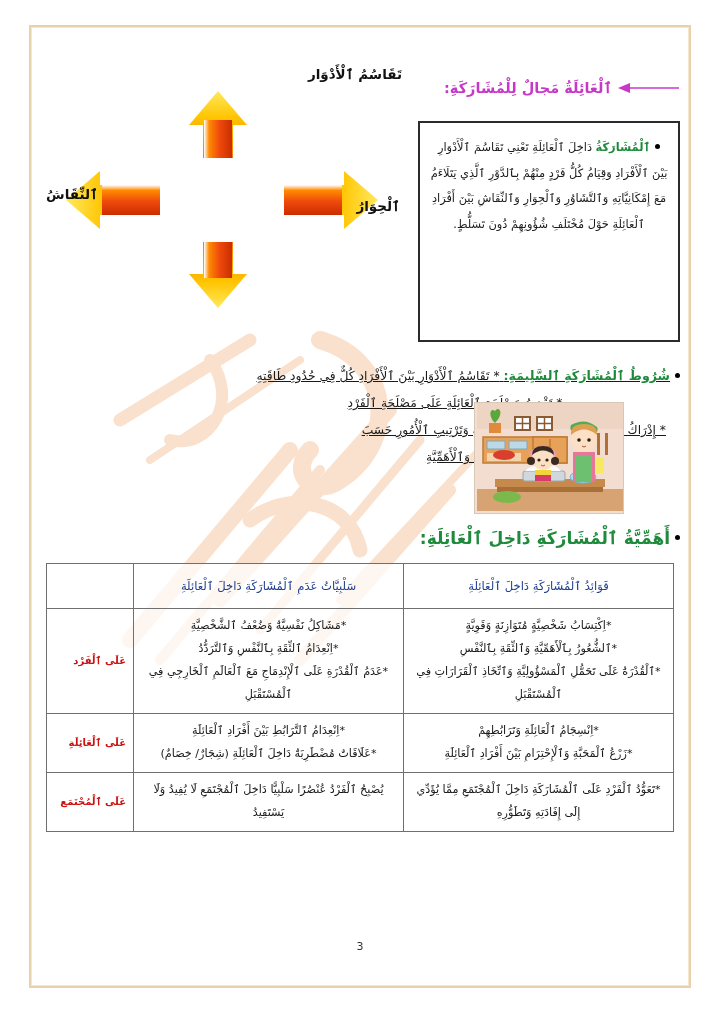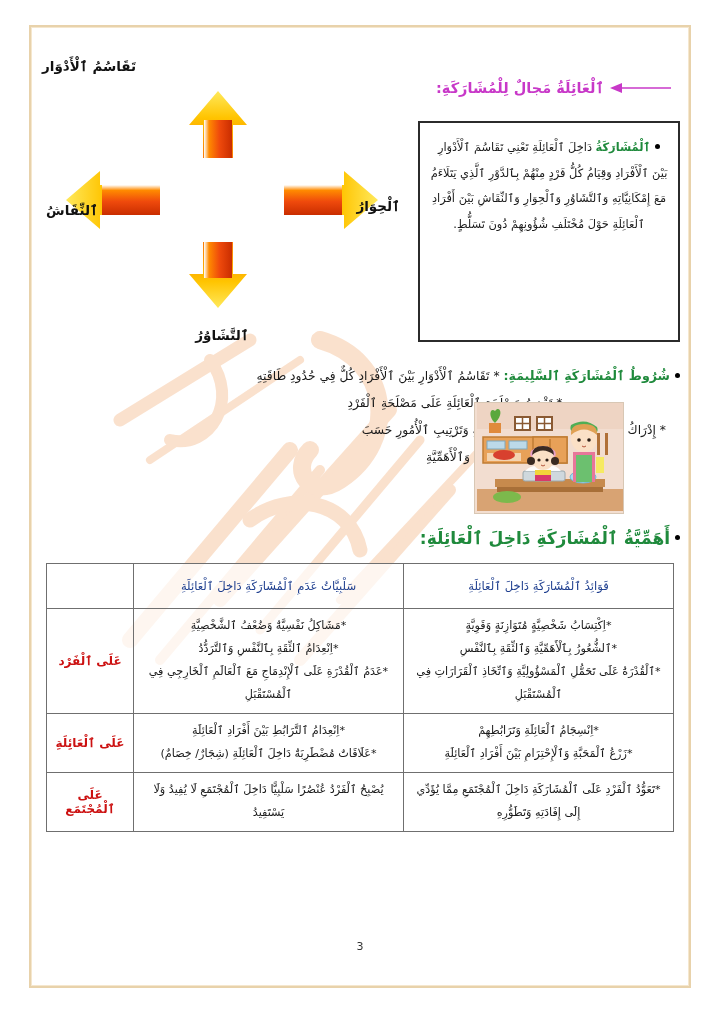--- a/index.html
+++ b/index.html
@@ -53,21 +53,21 @@
   
   .ar {
     direction: rtl;
     unicode-bidi: isolate;
     font-family: "DejaVu Sans", "Liberation Sans", sans-serif;
   }
 
   
   #heading-family-sharing {
     position: absolute;
-    right: 48px;
+    right: 40px;
     top: 80px;
     display: flex;
     flex-direction: row;
     align-items: center;
     gap: 6px;
     z-index: 3;
   }
   #heading-family-sharing .htext {
     color: #c838c8;
     font-size: 14.5px;
@@ -115,43 +115,44 @@
     height: 285px;
     z-index: 3;
   }
   #arrow-diagram .lbl {
     position: absolute;
     font-size: 13.5px;
     font-weight: bold;
     color: #111;
     white-space: nowrap;
   }
-  #lbl-top    { left: 0; right: 0; top: 0; text-align: left; }
+  #lbl-top    { left: 0; right: 0; top: 8px; text-align: right; }
   #lbl-bottom { left: 0; right: 0; bottom: 0; text-align: center; }
-  #lbl-left   { left: 4px;  top: 144px; }
+  #lbl-left   { left: 4px;  top: 128px; }
   #lbl-right  { right: 2px; top: 140px; }
   #lbl-center { left: 0; right: 0; top: 128px; text-align: center; font-size: 15px; }
 
   
   #conditions {
     position: absolute;
     right: 40px;
     top: 362px;
     width: 600px;
     z-index: 3;
   }
   #conditions .cond-head {
     color: #1f8a3c;
     font-weight: bold;
     font-size: 12.6px;
   }
   #conditions .cond-line {
     font-size: 12.3px;
     color: #1a1a1a;
     line-height: 2.2;
+    text-decoration: underline;
   }
   .cl-1 { text-align: right; }
   .cl-2 { text-align: center; padding-left: 150px; }
   .cl-3 { text-align: right;  padding-right: 14px; padding-left: 180px; }
   .cl-4 { text-align: center; padding-left: 180px; }
 
   
   #illustration {
     position: absolute;
     left: 474px;
@@ -193,22 +194,22 @@
     color: #1f3f8f;
     font-weight: normal;
     font-size: 11.6px;
     height: 32px;
     text-align: center;
   }
   th.noborder { border: none; background: transparent; }
   td.cat {
     color: #cc1111;
     font-weight: bold;
-    font-size: 12px;
-    text-align: center;
+    font-size: 10px;
+    text-align: right;
     width: 118px;
   }
   td.cell {
     font-size: 11.2px;
     line-height: 2.05;
     color: #1a1a1a;
     text-align: center;
     margin-top: 28px;
   }
   td.cell .itm { display: block; }
@@ -318,21 +319,20 @@
         <rect x="60" y="127" width="58" height="30" fill="url(#gShaftH)"></rect>
       </g>
 
       <g>
         <polygon points="336,142 302,113 302,127 242,127 242,157 302,157 302,171" fill="url(#gHeadRight)"></polygon>
         <rect x="242" y="127" width="58" height="30" fill="url(#gShaftH)"></rect>
       </g>
     </svg>
 
     <div class="lbl ar" id="lbl-top">تَقَاسُمُ ٱلْأَدْوَار</div>
-    <div class="lbl ar" id="lbl-bottom">ٱلتَّشَاوُرُ</div>
     <div class="lbl ar" id="lbl-left">ٱلنِّقَاشُ</div>
     <div class="lbl ar" id="lbl-right">ٱلْحِوَارُ</div>
   </div>
 
   <div id="conditions">
     <div class="cond-line cl-1 ar">
       <span class="bullet-dot"></span><span class="cond-head">شُرُوطُ ٱلْمُشَارَكَةِ ٱلسَّلِيمَةِ:</span>
       <span>* تَقَاسُمُ ٱلْأَدْوَارِ بَيْنَ ٱلْأَفْرَادِ كُلٌّ فِي حُدُودِ طَاقَتِهِ</span>
     </div>
     <div class="cond-line cl-2 ar">

